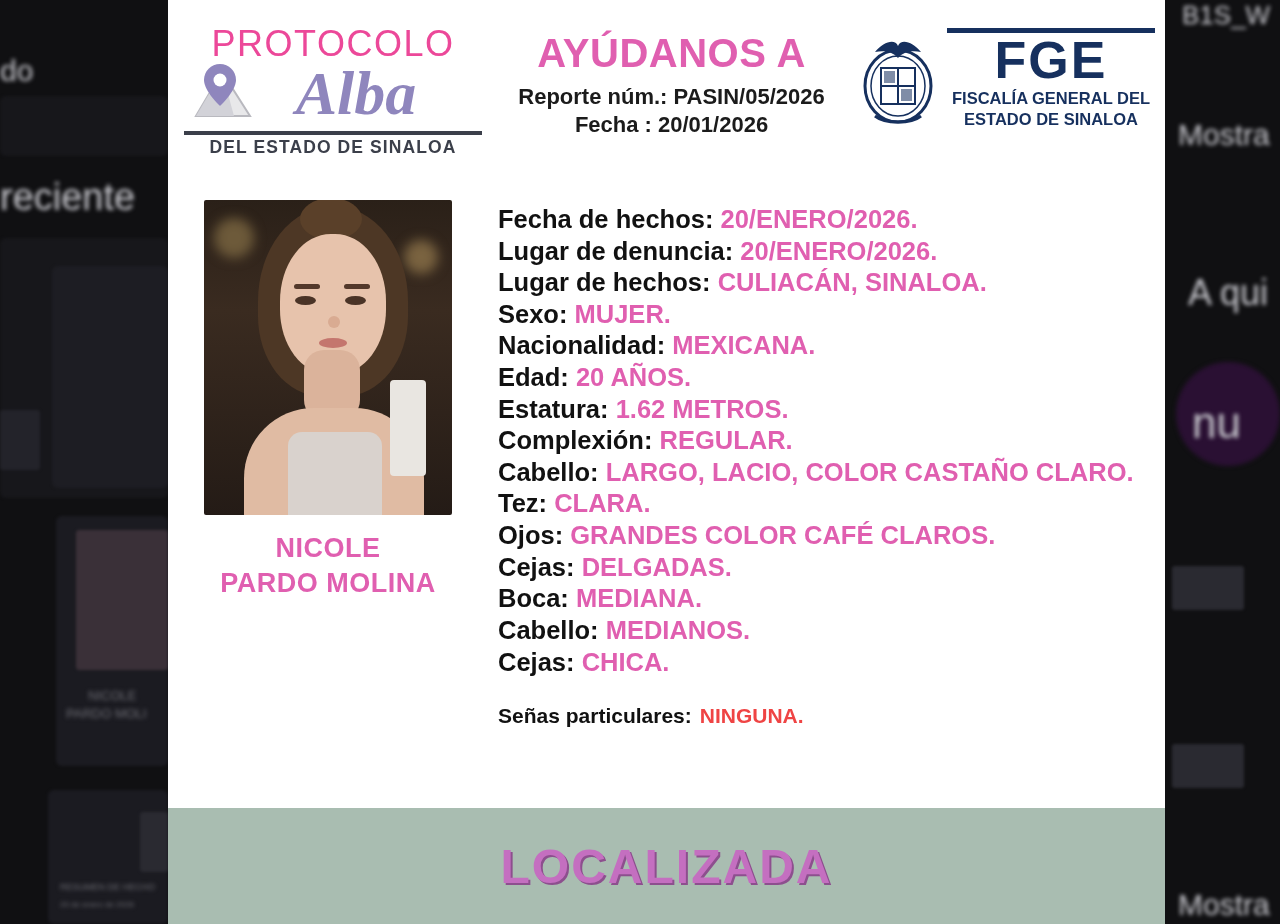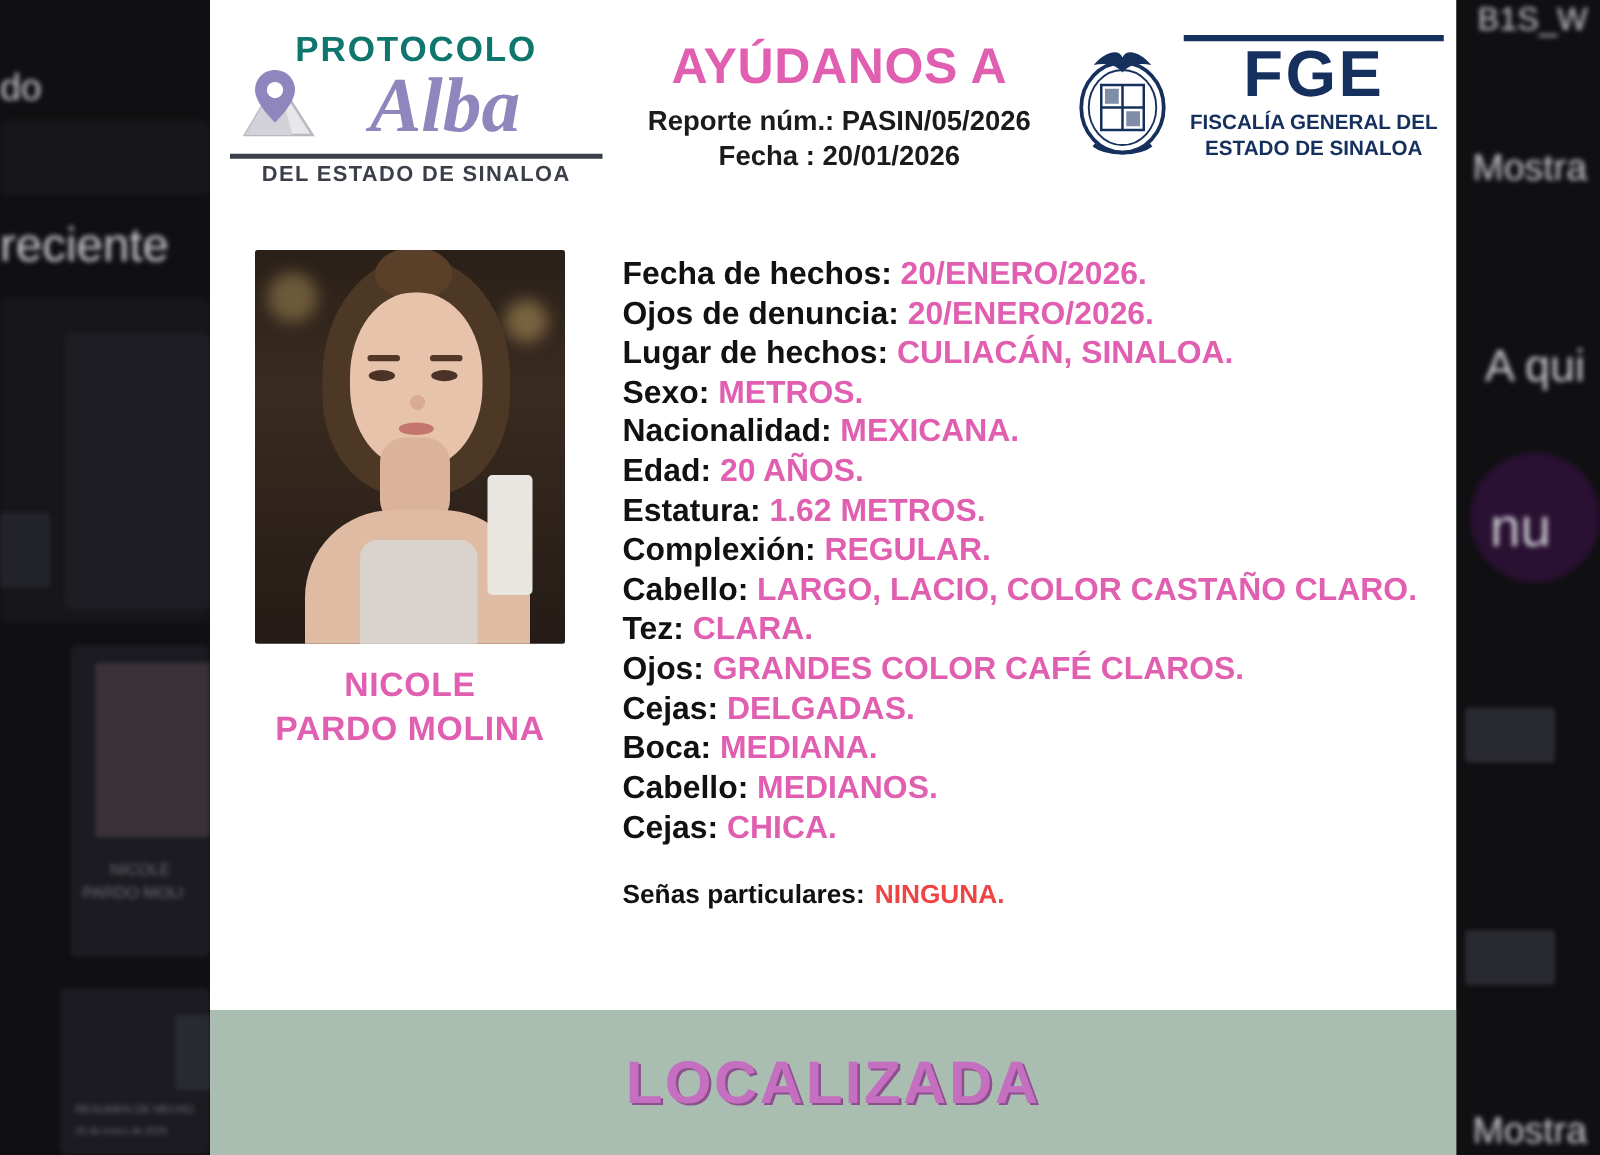--- a/index.html
+++ b/index.html
@@ -83,24 +83,24 @@
     box-sizing: border-box;
   }
   .brand {
     width: 310px;
     flex: 0 0 310px;
     text-align: center;
     position: relative;
     padding-top: 10px;
   }
   .brand-protocolo {
-    font-size: 28px;
-    font-weight: bold;
+    font-size: 36px;
+    font-weight: normal;
     letter-spacing: 1.5px;
-    color: #0f766e;
+    color: #ec4899;
     line-height: 1;
     font-family: "Liberation Sans", sans-serif;
   }
   .brand-alba-row {
     position: relative;
     height: 66px;
     margin-top: -2px;
   }
   .brand-alba {
     font-size: 62px;
@@ -452,23 +452,23 @@
       </div>
       <div class="victim-name">
         <div>NICOLE</div>
         <div>PARDO MOLINA</div>
       </div>
     </div>
 
     <div class="right-col">
       <div id="fields-list">
           <div class="field"><span>Fecha de hechos: </span><span class="val">20/ENERO/2026.</span></div>
-          <div class="field"><span>Ojos de denuncia: </span><span class="val">20/ENERO/2026.</span></div>
+          <div class="field"><span>Lugar de denuncia: </span><span class="val">20/ENERO/2026.</span></div>
           <div class="field"><span>Lugar de hechos: </span><span class="val">CULIACÁN, SINALOA.</span></div>
-          <div class="field"><span>Sexo: </span><span class="val">METROS.</span></div>
+          <div class="field"><span>Sexo: </span><span class="val">MUJER.</span></div>
           <div class="field"><span>Nacionalidad: </span><span class="val">MEXICANA.</span></div>
           <div class="field"><span>Edad: </span><span class="val">20 AÑOS.</span></div>
           <div class="field"><span>Estatura: </span><span class="val">1.62 METROS.</span></div>
           <div class="field"><span>Complexión: </span><span class="val">REGULAR.</span></div>
           <div class="field"><span>Cabello: </span><span class="val">LARGO, LACIO, COLOR CASTAÑO CLARO.</span></div>
           <div class="field"><span>Tez: </span><span class="val">CLARA.</span></div>
           <div class="field"><span>Ojos: </span><span class="val">GRANDES COLOR CAFÉ CLAROS.</span></div>
           <div class="field"><span>Cejas: </span><span class="val">DELGADAS.</span></div>
           <div class="field"><span>Boca: </span><span class="val">MEDIANA.</span></div>
           <div class="field"><span>Cabello: </span><span class="val">MEDIANOS.</span></div>

